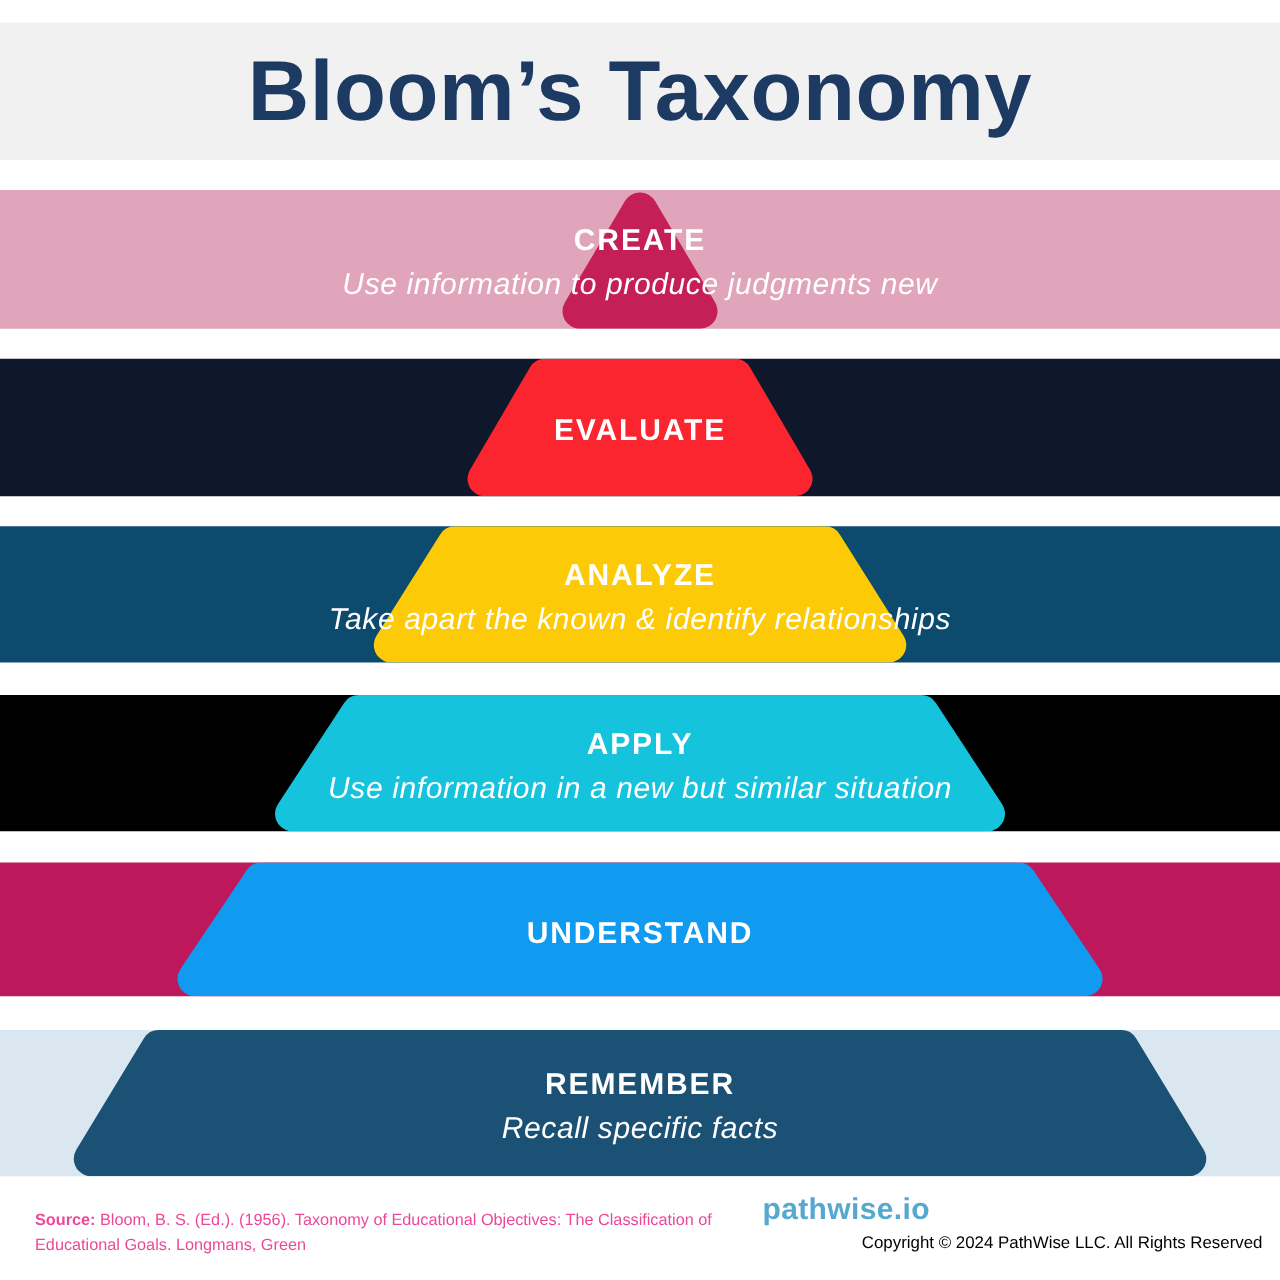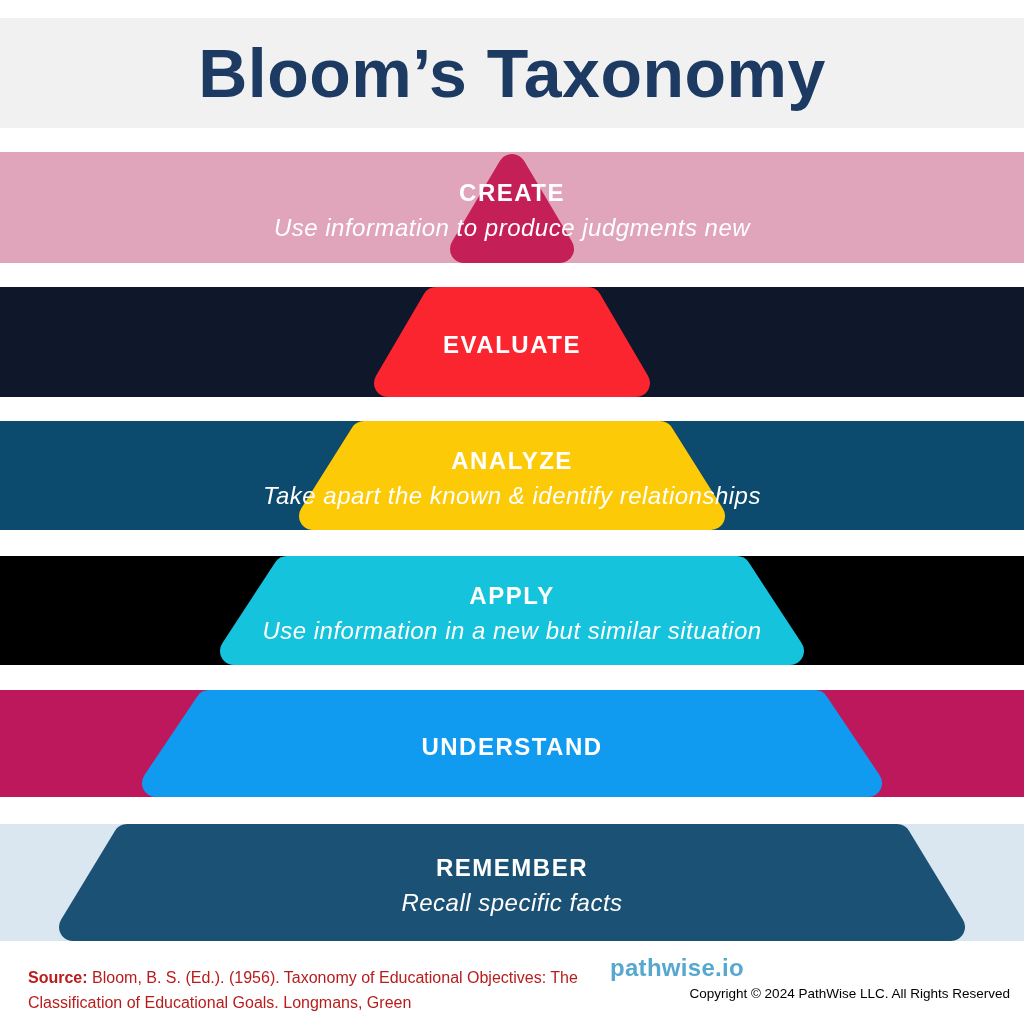--- a/index.html
+++ b/index.html
@@ -19,21 +19,21 @@
   .row svg { position:absolute; top:0; left:0; display:block; }
   .label-block {
     position:absolute; top:0; left:0; width:1024px; height:100%;
     display:flex; flex-direction:column; align-items:center; justify-content:center;
     z-index:2; color:#ffffff; text-align:center; padding-top:6px; box-sizing:border-box;
   }
   .lvl-title { font-size:24px; font-weight:bold; letter-spacing:1.5px; }
   .lvl-desc  { font-size:24px; font-style:italic; margin-top:7px; letter-spacing:0.5px; }
   .source-note {
     position:absolute; left:28px; top:966px; width:580px;
-    font-size:16px; line-height:1.55; color:#b91c1c;
+    font-size:13px; line-height:1.55; color:#ec4899;
   }
   .source-label { font-weight:bold; }
   .brand-logo {
     position:absolute; right:14px; top:954px; width:400px;
     text-align:left; font-size:24px; font-weight:bold; letter-spacing:0.3px;
   }
   .copyright-text {
     position:absolute; right:14px; top:986px; width:500px;
     text-align:right; font-size:13.5px; color:#000000;
   }

